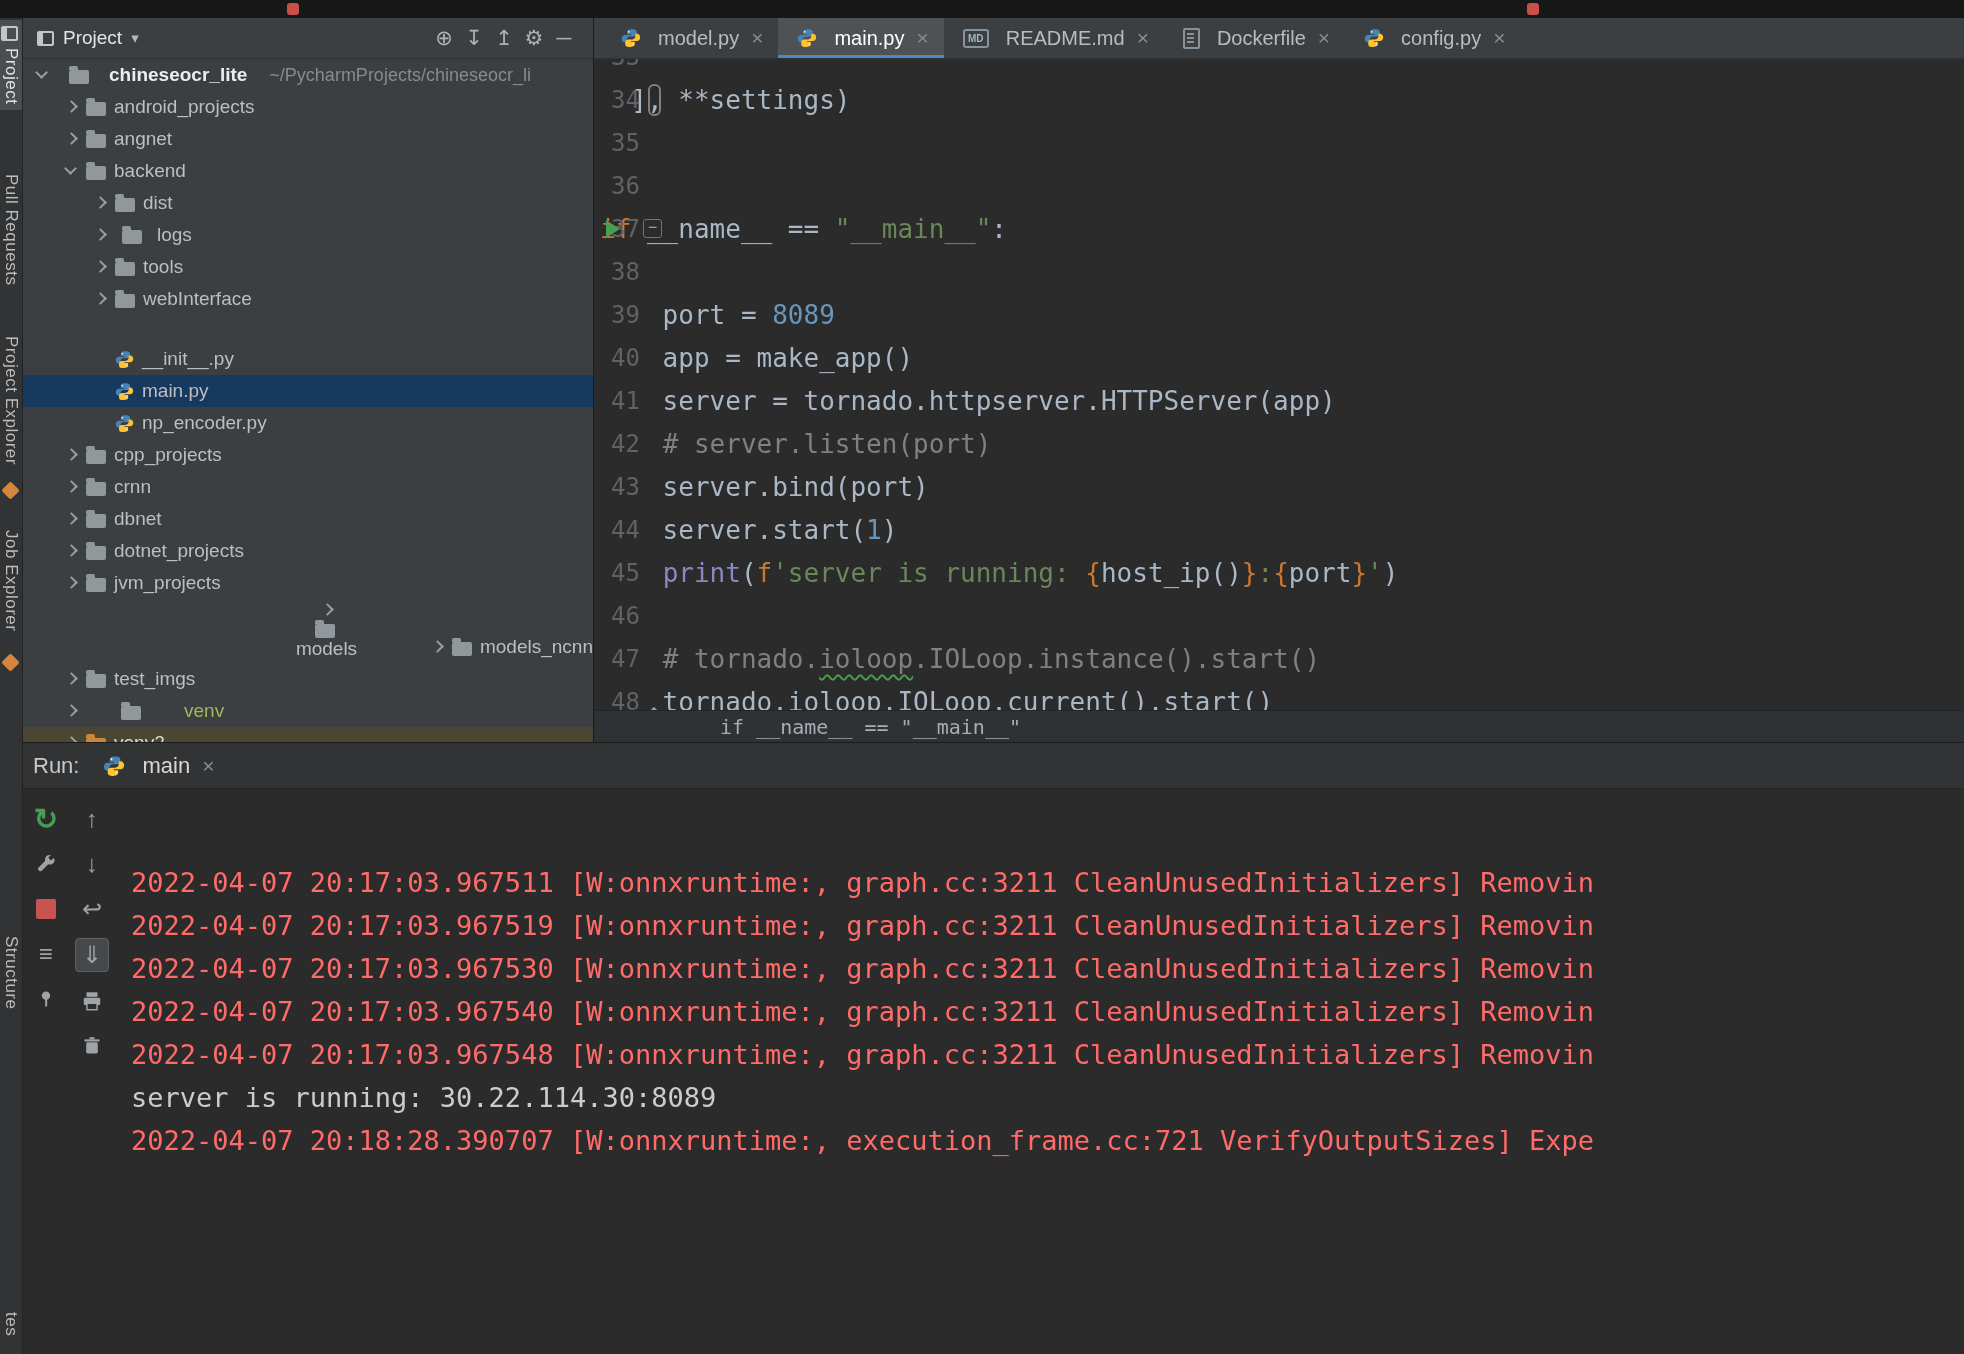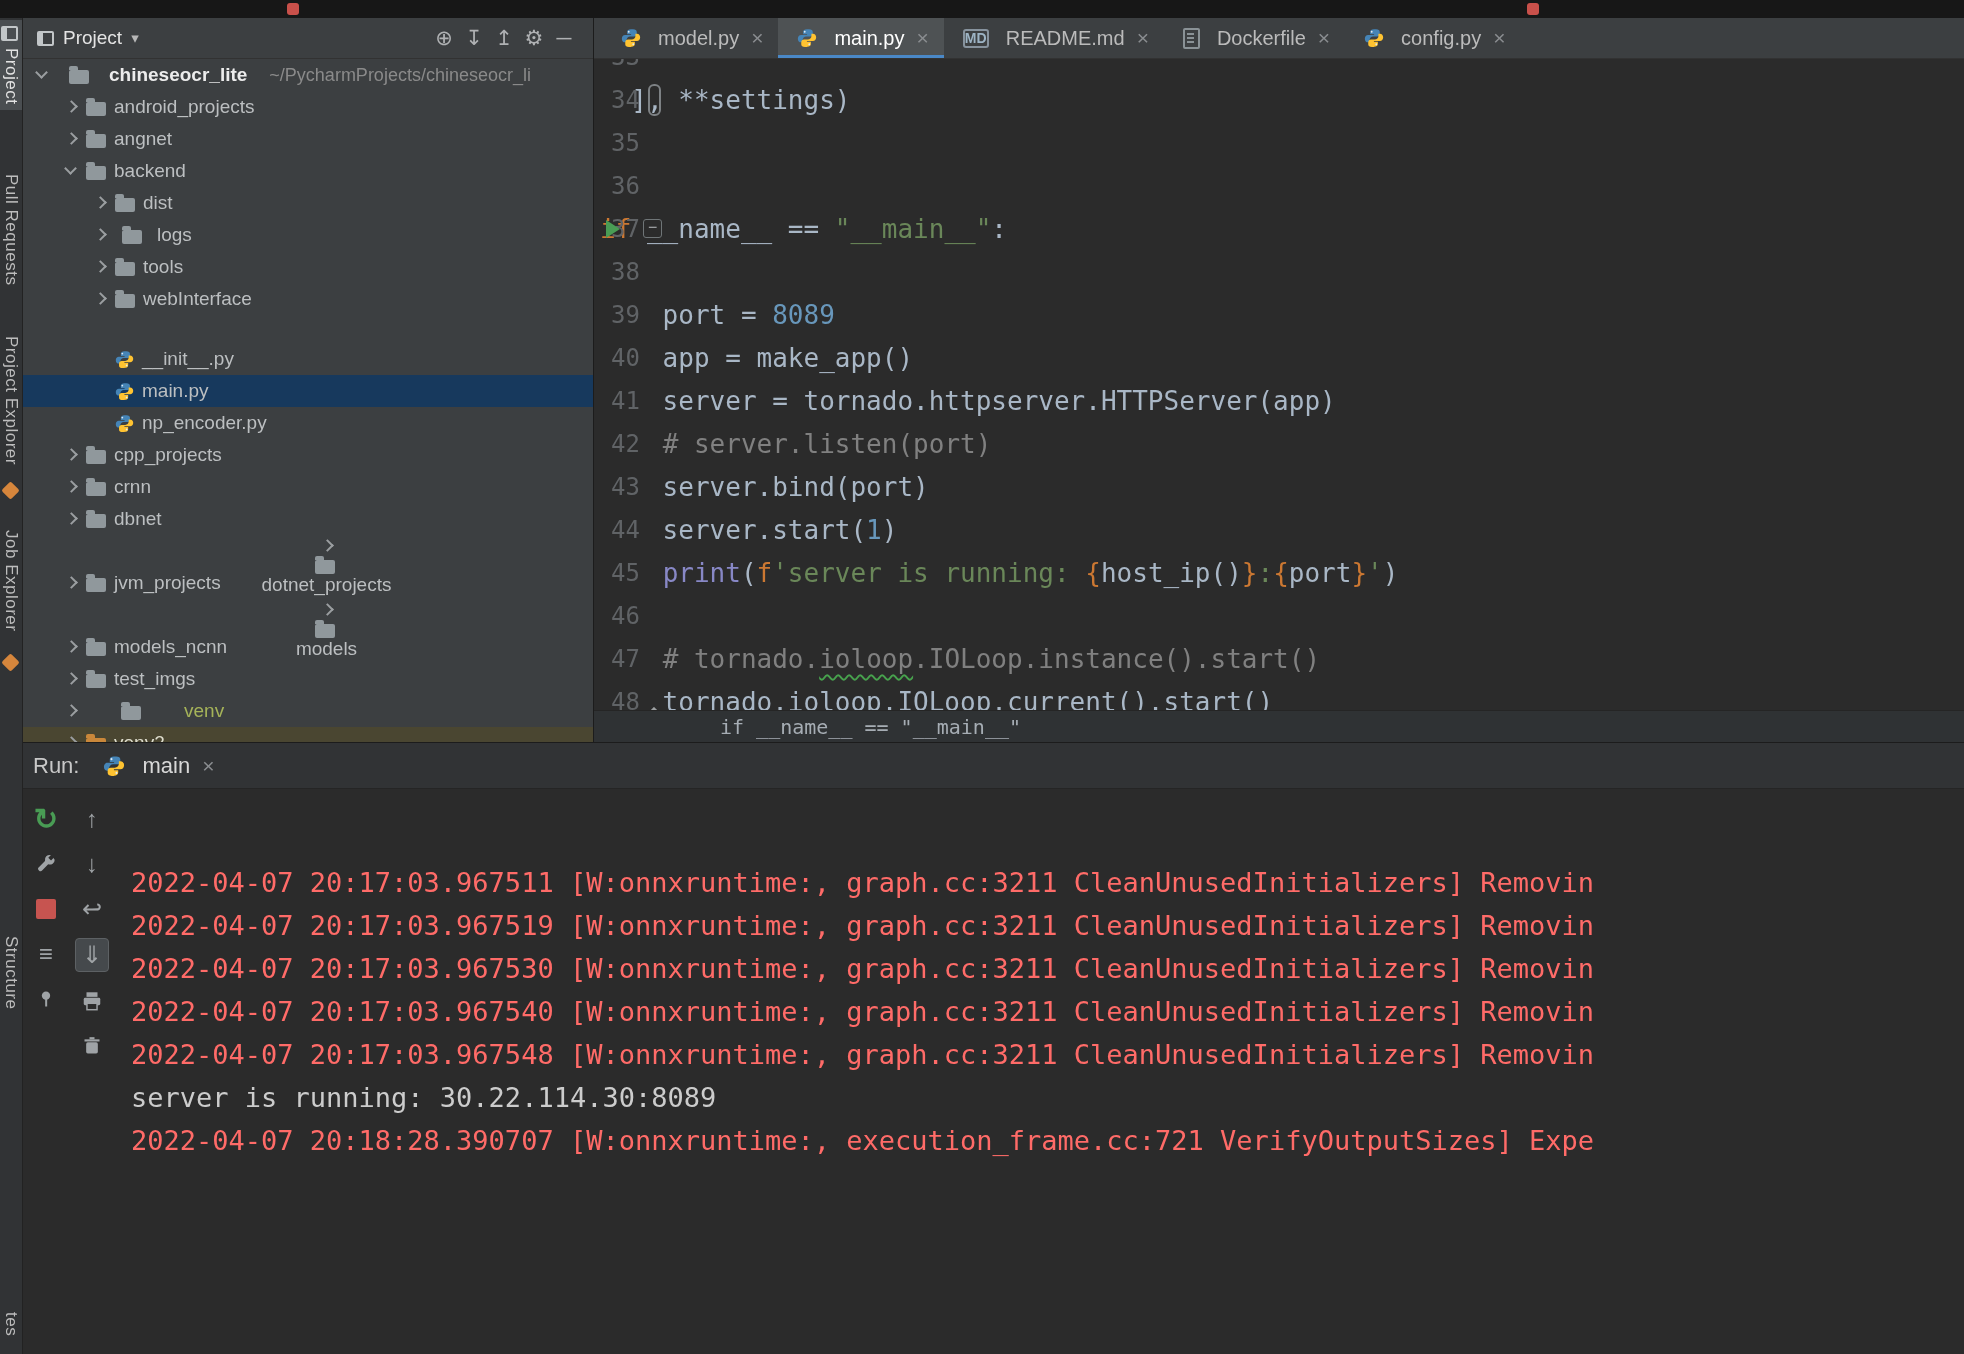--- a/index.html
+++ b/index.html
@@ -45,21 +45,21 @@
   .folder{width:20px;height:14px;background:var(--folder);border-radius:2px;position:relative;margin-top:3px;}
   .folder::before{content:"";position:absolute;top:-4px;left:0;width:9px;height:4px;background:inherit;border-radius:2px 2px 0 0;}
   .folder.orange{background:var(--folder_orange);}
   
   #editor-pane{flex:1;display:flex;flex-direction:column;min-width:0;}
   #tabbar{height:40px;flex:none;background:var(--bg_panel);display:flex;align-items:stretch;padding-left:8px;border-bottom:1px solid #323232;}
   .tab{display:flex;align-items:center;gap:9px;padding:0 15px;color:#bbbbbb;font-size:20px;}
   .tab.active{background:#4e5254;color:#ffffff;box-shadow:inset 0 -3px 0 var(--accent_tab_underline);}
   .tab-close{color:#8a8d90;font-size:21px;margin-left:3px;}
   .md-box{min-width:22px;height:15px;border:2px solid #87939e;border-radius:3px;color:#9db4c5;
-          font-size:14px;font-weight:bold;display:flex;align-items:center;justify-content:center;}
+          font-size:10px;font-weight:bold;display:flex;align-items:center;justify-content:center;}
   .file-box{width:13px;height:17px;border:2px solid #8a9296;border-radius:2px;position:relative;}
   .file-box::before{content:"";position:absolute;left:2px;top:3px;width:7px;height:2px;background:#8a9296;
           box-shadow:0 4px 0 #8a9296,0 8px 0 #8a9296;}
   #editor{flex:1;overflow:hidden;background:var(--bg_editor);font-family:"DejaVu Sans Mono",monospace;
           font-size:26px;line-height:43px;color:var(--text_default);}
   #code{margin-top:-23px;}
   .code-line{height:43px;display:flex;white-space:pre;flex-direction:column;}
   .ln{width:46px;flex:none;text-align:right;color:var(--gutter_num);font-size:24px;}
   .gicons{width:72px;flex:none;position:relative;}
   .run-arrow{position:absolute;left:12px;top:12px;width:0;height:0;
@@ -253,42 +253,42 @@
                 </span>
                 <span class="tree-label">crnn</span>
               </div>
               <div class="tree-row" style="padding-left: 37px;">
                 <span class="chev right"></span>
                 <span class="tree-icon">
                   <span class="folder"></span>
                 </span>
                 <span class="tree-label">dbnet</span>
               </div>
+              <div class="tree-row" style="padding-left: 37px;">
+                <span class="chev right"></span>
+                <span class="tree-icon">
+                  <span class="folder"></span>
+                </span>
+                <span class="tree-label">dotnet_projects</span>
+              </div>
+              <div class="tree-row" style="padding-left: 37px;">
+                <span class="chev right"></span>
+                <span class="tree-icon">
+                  <span class="folder"></span>
+                </span>
+                <span class="tree-label">jvm_projects</span>
+              </div>
               <div class="tree-row" style="padding-left: 37px; flex-direction: column;">
                 <span class="chev right"></span>
                 <span class="tree-icon">
                   <span class="folder"></span>
                 </span>
-                <span class="tree-label">dotnet_projects</span>
-              </div>
-              <div class="tree-row" style="padding-left: 37px;">
-                <span class="chev right"></span>
-                <span class="tree-icon">
-                  <span class="folder"></span>
-                </span>
-                <span class="tree-label">jvm_projects</span>
-              </div>
-              <div class="tree-row" style="padding-left: 37px; flex-direction: column;">
-                <span class="chev right"></span>
-                <span class="tree-icon">
-                  <span class="folder"></span>
-                </span>
                 <span class="tree-label">models</span>
               </div>
-              <div class="tree-row" style="padding-left: 37px;">
+              <div class="tree-row" style="padding-left: 37px; justify-content: flex-end;">
                 <span class="chev right"></span>
                 <span class="tree-icon">
                   <span class="folder"></span>
                 </span>
                 <span class="tree-label">models_ncnn</span>
               </div>
               <div class="tree-row" style="padding-left: 37px;">
                 <span class="chev right"></span>
                 <span class="tree-icon">
                   <span class="folder"></span>

